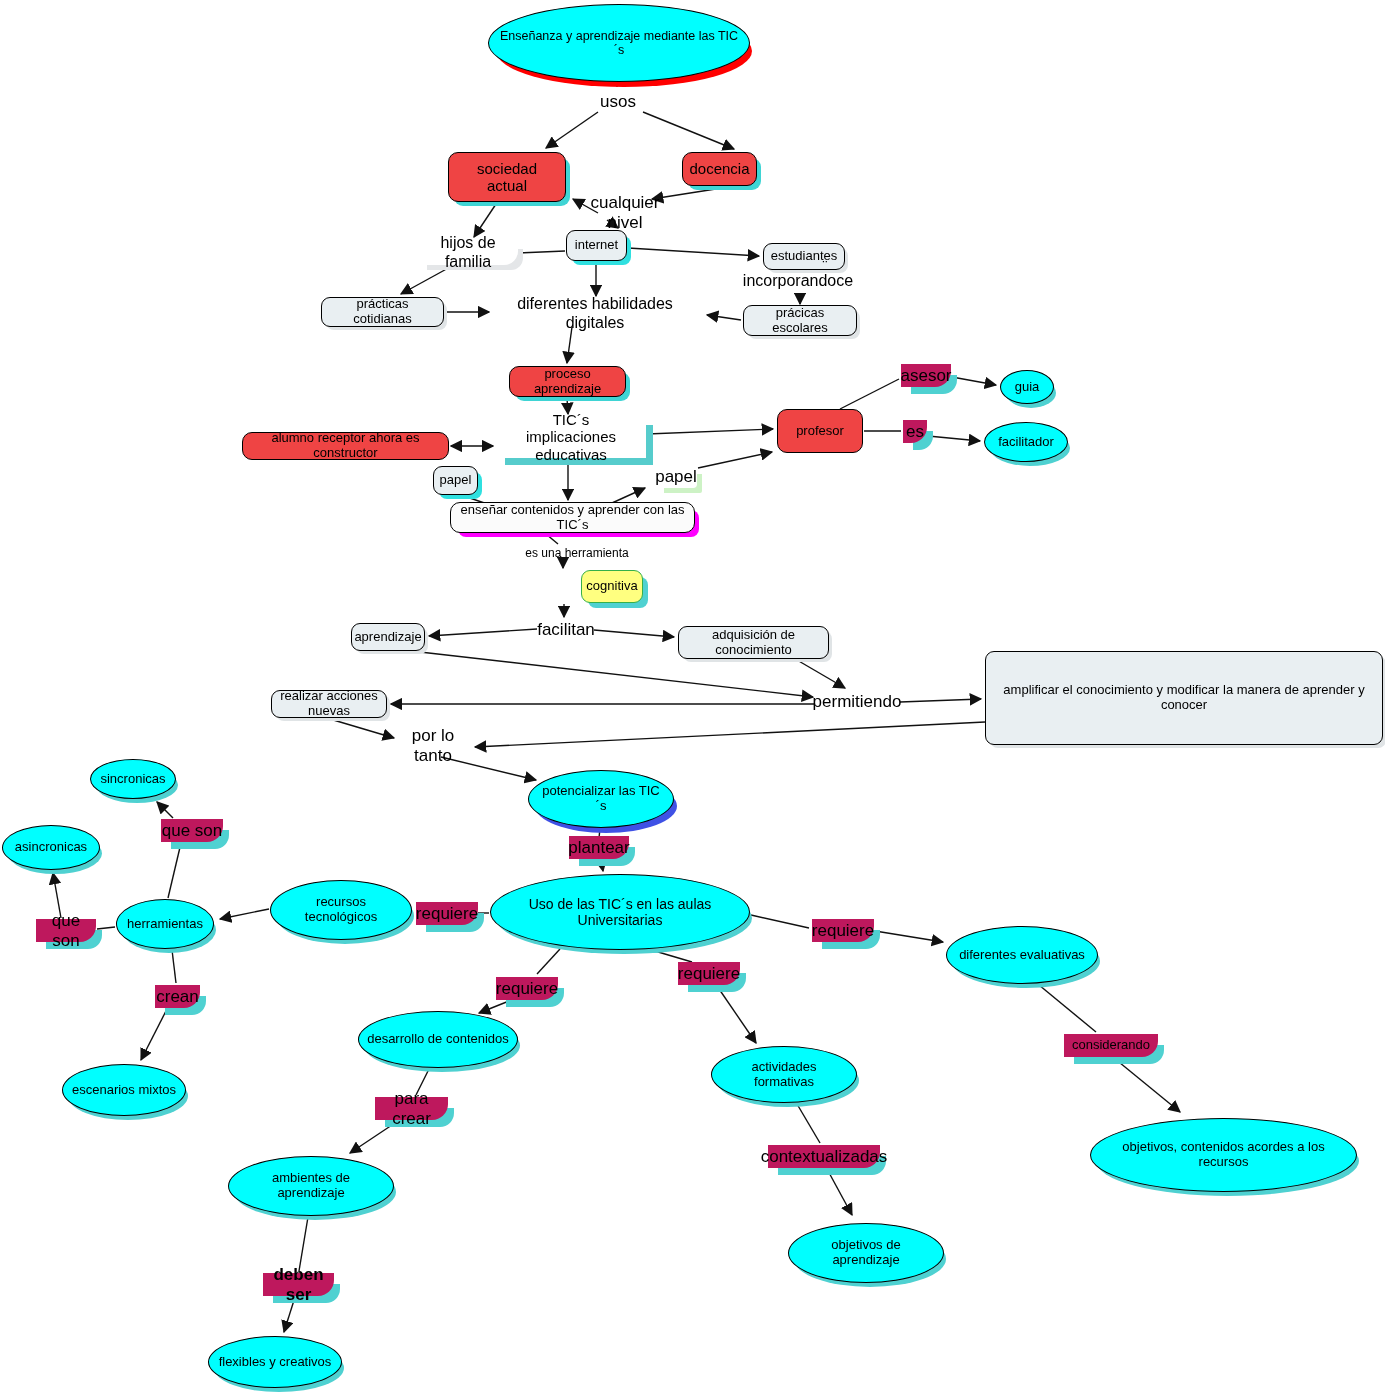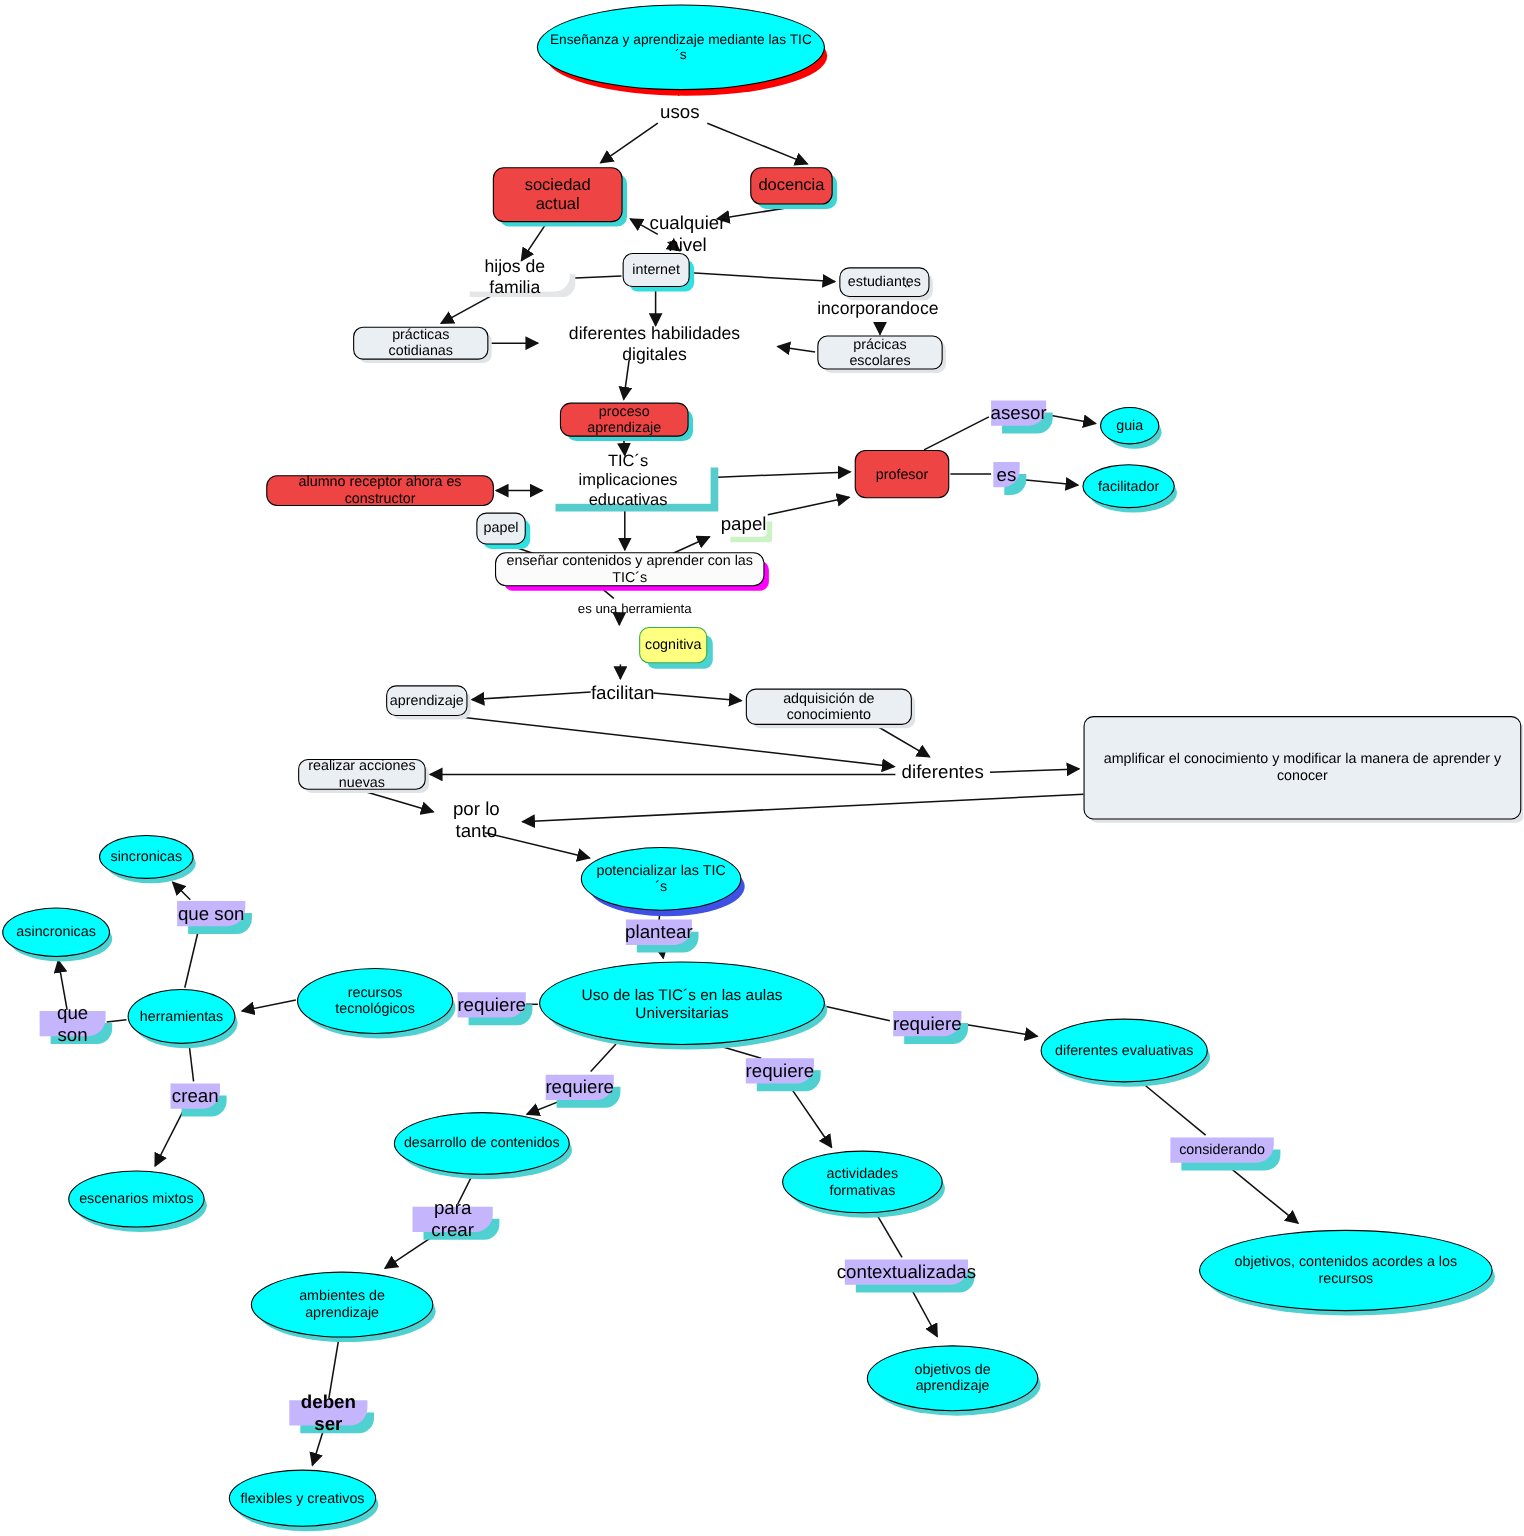--- a/index.html
+++ b/index.html
@@ -22,21 +22,21 @@
   
   .bx-cyan,.bx-cyan-flat{background:#ef4444;border:1.6px solid #000;border-radius:10px;padding:2px 6px;}
   .bx-cyan{box-shadow:5px 5px 0 -1px #3fd4d4;}
   .bx-light,.bx-light-cyan{background:#e9eff2;border:1.2px solid #000;border-radius:9px;padding:2px 6px;}
   .bx-light{box-shadow:4px 4px 0 -1px #e0e4e6;}
   .bx-light-cyan{box-shadow:5px 5px 0 -1px #2fe0e0;}
   .bx-yellow{background:#ffff80;border:1.6px solid #35b04a;border-radius:9px;box-shadow:6px 6px 0 -1px #4fd1d1;margin-left:48px;}
   .bx-magenta{background:#fbfbfb;border:1.4px solid #000;border-radius:10px;box-shadow:6px 6px 0 -2px #ff00ff;}
   
   .lbl{background:transparent;}
-  .lbl-swoosh{background:#c4b5fd;border-radius:0 0 16px 0;box-shadow:8px 9px 0 -2px #4fd1d1;}
+  .lbl-swoosh{background:#be185d;border-radius:0 0 16px 0;box-shadow:8px 9px 0 -2px #4fd1d1;}
   .lbl-grayshadow{background:#fff;border-radius:0 0 14px 0;box-shadow:7px 7px 0 -2px #e4e6e8;}
   .lbl-greenshadow{background:#fff;border-radius:0 0 4px 0;box-shadow:7px 7px 0 -2px #cdf2c5;}
   .lbl-tealblock{background:#fff;box-shadow:8px 8px 0 -1px #56cccc;}
 </style>
 </head>
 <body>
 
 <div id="canvas">
   <svg id="edge-layer" viewBox="0 0 1385 1396" xmlns="http://www.w3.org/2000/svg">
     <defs>
@@ -134,21 +134,21 @@
       <div class="node bx-cyan-flat" style="left: 242px; top: 432px; width: 207px; height: 28px; font-size: 13px;">alumno receptor ahora es constructor</div>
       <div class="node bx-light-cyan" style="left: 433px; top: 466px; width: 45px; height: 29px; font-size: 13px;">papel</div>
       <div class="node lbl-greenshadow" style="left: 655px; top: 465px; width: 42px; height: 23px; font-size: 17px;">papel</div>
       <div class="node bx-magenta" style="left: 450px; top: 502px; width: 245px; height: 31px; font-size: 13px;">enseñar contenidos y aprender con las TIC´s</div>
       <div class="node lbl" style="left: 520px; top: 543px; width: 114px; height: 21px; font-size: 12px;">es una herramienta</div>
       <div class="node bx-yellow" style="left: 533px; top: 570px; width: 62px; height: 33px; font-size: 13px;">cognitiva</div>
       <div class="node lbl" style="left: 539px; top: 619px; width: 54px; height: 21px; font-size: 17px;">facilitan</div>
       <div class="node bx-light" style="left: 351px; top: 623px; width: 74px; height: 28px; font-size: 13px;">aprendizaje</div>
       <div class="node bx-light" style="left: 678px; top: 626px; width: 151px; height: 33px; font-size: 13px;">adquisición de conocimiento</div>
       <div class="node bx-light" style="left: 271px; top: 690px; width: 116px; height: 28px; font-size: 13px;">realizar acciones nuevas</div>
-      <div class="node lbl" style="left: 816px; top: 691px; width: 82px; height: 21px; font-size: 17px;">diferentes</div>
+      <div class="node lbl" style="left: 816px; top: 691px; width: 82px; height: 21px; font-size: 17px;">permitiendo</div>
       <div class="node bx-light" style="left: 985px; top: 651px; width: 398px; height: 94px; font-size: 13px;">amplificar el conocimiento y modificar la manera de aprender y conocer</div>
       <div class="node lbl" style="left: 396px; top: 735px; width: 74px; height: 21px; font-size: 17px;">por lo tanto</div>
       <div class="node el-teal" style="left: 90px; top: 759px; width: 86px; height: 40px; font-size: 13px;">sincronicas</div>
       <div class="node el-blue" style="left: 528px; top: 770px; width: 146px; height: 58px; font-size: 13px;">potencializar las TIC´s</div>
       <div class="node lbl-swoosh" style="left: 161px; top: 819px; width: 62px; height: 23px; font-size: 17px;">que son</div>
       <div class="node el-teal" style="left: 2px; top: 825px; width: 98px; height: 45px; font-size: 13px;">asincronicas</div>
       <div class="node lbl-swoosh" style="left: 569px; top: 836px; width: 60px; height: 23px; font-size: 17px;">plantear</div>
       <div class="node el-teal" style="left: 270px; top: 880px; width: 142px; height: 60px; font-size: 13px;">recursos tecnológicos</div>
       <div class="node el-teal" style="left: 490px; top: 874px; width: 260px; height: 76px; font-size: 14px;">Uso de las TIC´s en las aulas Universitarias</div>
       <div class="node el-teal" style="left: 116px; top: 899px; width: 98px; height: 50px; font-size: 13px;">herramientas</div>

